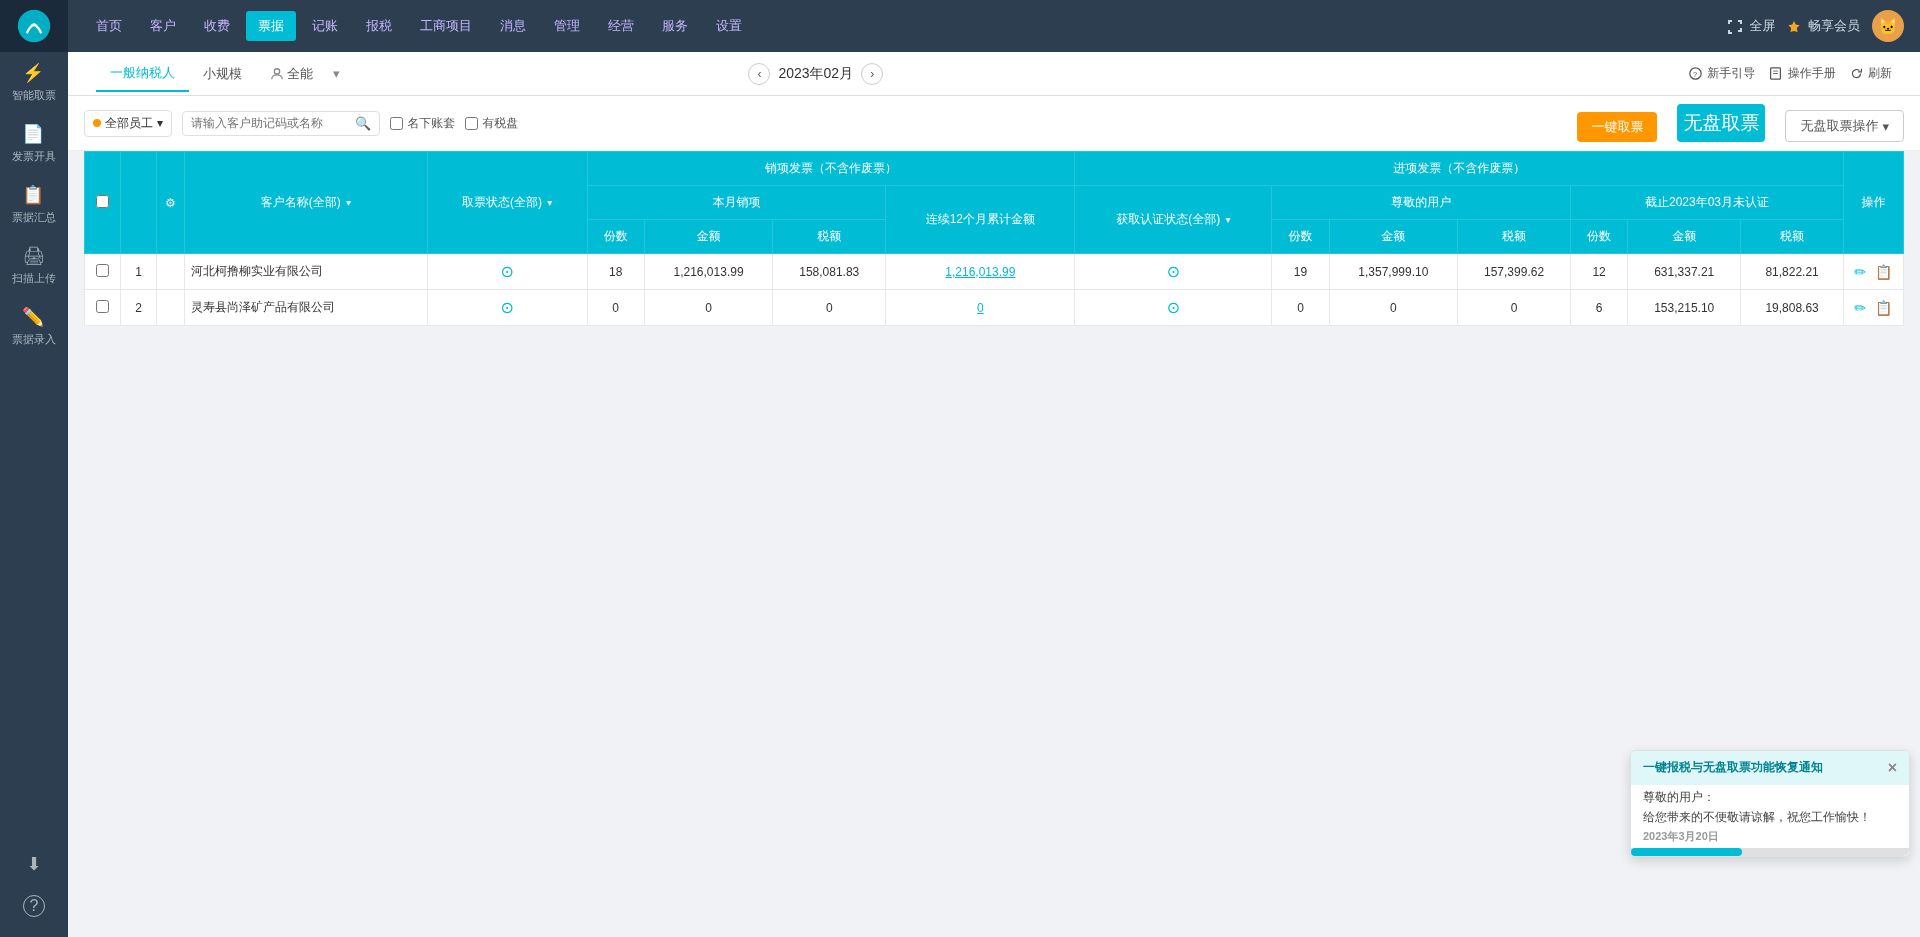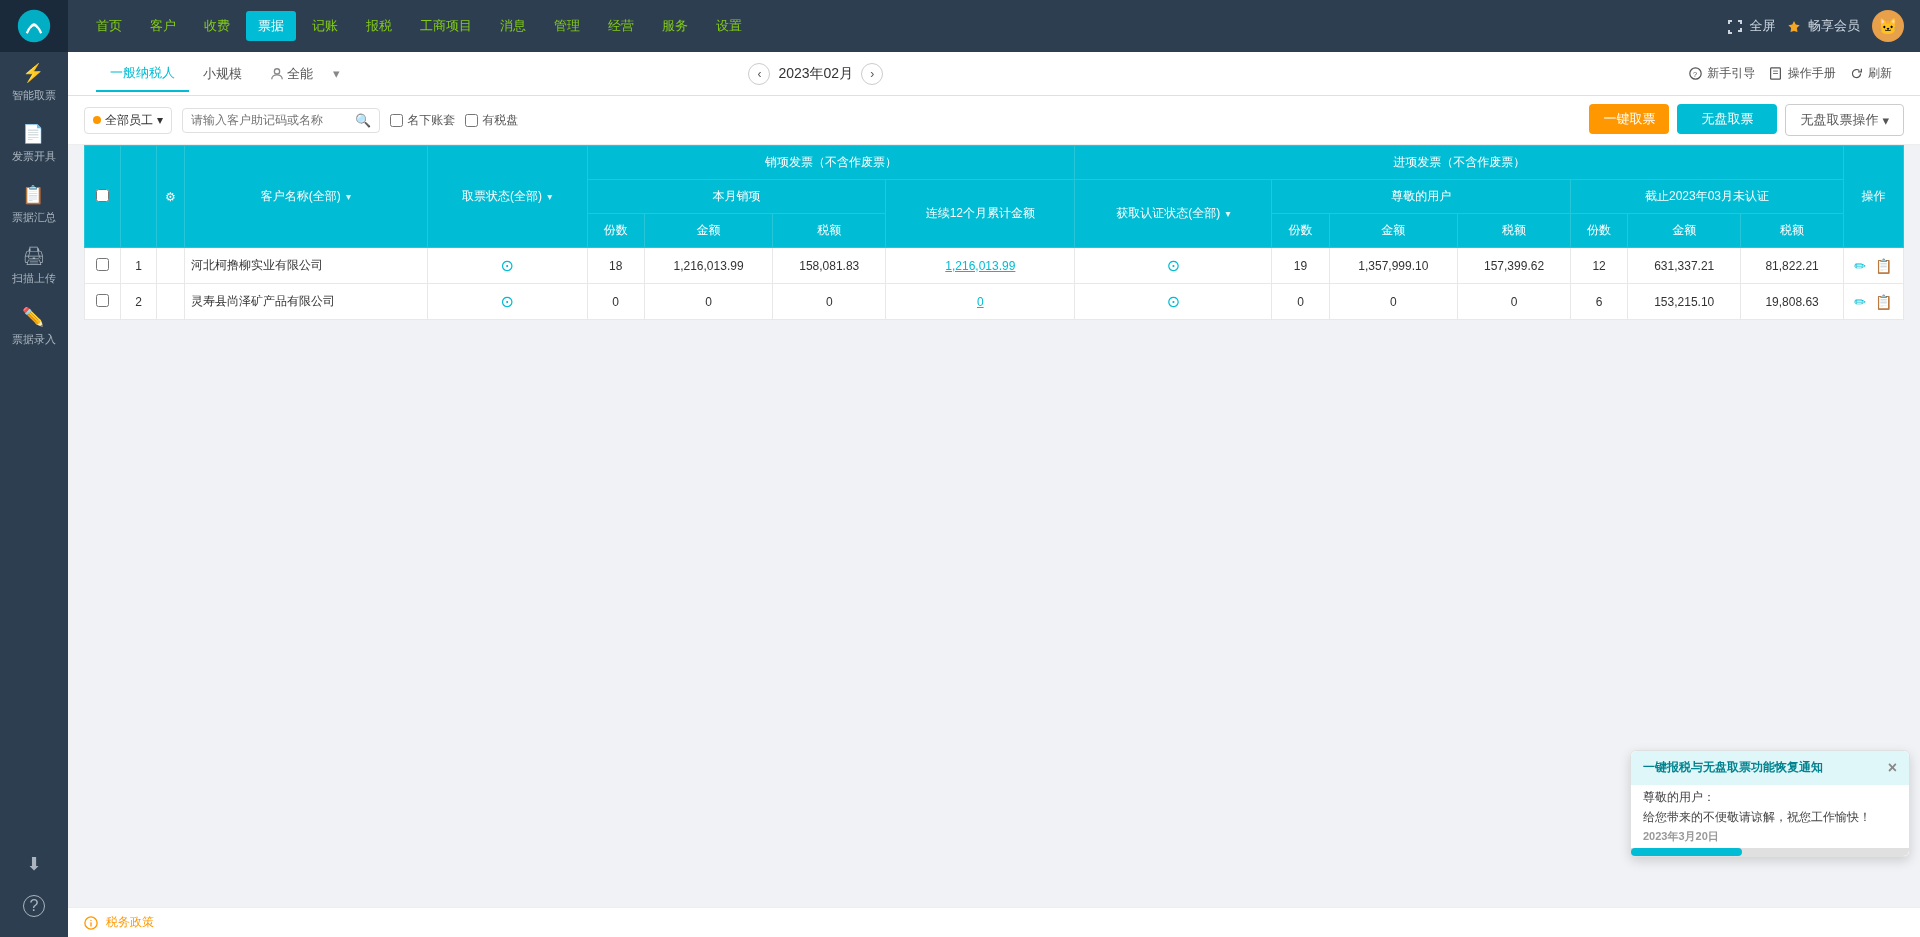--- a/index.html
+++ b/index.html
@@ -58,21 +58,21 @@
     .topnav {
       height: 52px;
       background: #2c3e50;
       display: flex;
       align-items: center;
       padding: 0 16px;
       gap: 4px;
       flex-shrink: 0;
     }
     .topnav-item {
-      color: #84cc16;
+      color: #c4b5fd;
       padding: 6px 12px;
       cursor: pointer;
       font-size: 13px;
       border-radius: 3px;
     }
     .topnav-item.active {
       background: #00bcd4;
       color: #fff;
       border-radius: 3px;
     }
@@ -161,38 +161,38 @@
       width: 160px;
     }
     .search-icon { color: #aaa; font-size: 13px; cursor: pointer; }
     .checkbox-label {
       display: flex; align-items: center; gap: 4px;
       font-size: 12px; color: #555; cursor: pointer;
     }
     .checkbox-label input[type=checkbox] { cursor: pointer; }
     .filter-right {
       margin-left: auto;
-      display: flex; gap: 8px; align-items: flex-start;
+      display: flex; gap: 20px; align-items: flex-end;
     }
     .btn-orange {
       background: #ff9800;
       color: #fff;
       border: none;
       border-radius: 4px;
       padding: 6px 14px;
       font-size: 13px;
       cursor: pointer;
     }
     .btn-teal {
       background: #00bcd4;
       color: #fff;
       border: none;
       border-radius: 4px;
-      padding: 6px 24px;
-      font-size: 13px;
+      padding: 6px 6px;
+      font-size: 19px;
       cursor: pointer;
     }
     .btn-outline {
       background: #fff;
       color: #555;
       border: 1px solid #ccc;
       border-radius: 4px;
       padding: 6px 14px;
       font-size: 13px;
       cursor: pointer;
@@ -540,28 +540,20 @@
     <td>19,808.63</td>
     <td>
       <span class="edit-icon">✏</span>
       <span class="view-icon">📋</span>
     </td>
   </tr>
           </tbody>
       </table>
     </div>
 
-    <div class="footer-bar">
-      <svg width="14" height="14" viewBox="0 0 16 16" fill="#ff9800">
-          <circle cx="8" cy="8" r="7" fill="none" stroke="#ff9800" stroke-width="1.5"></circle>
-          <line x1="8" y1="7" x2="8" y2="12" stroke="#ff9800" stroke-width="1.5"></line>
-          <circle cx="8" cy="5" r="0.8" fill="#ff9800"></circle>
-        </svg>
-      <span class="footer-link">税务政策</span>
-    </div>
 
   </div>
 </div>
 
 <div class="notification-popup">
   <div class="notif-header">
     <span>一键报税与无盘取票功能恢复通知</span>
     <span class="notif-close">×</span>
   </div>
   <div class="notif-body" id="notif-body">

